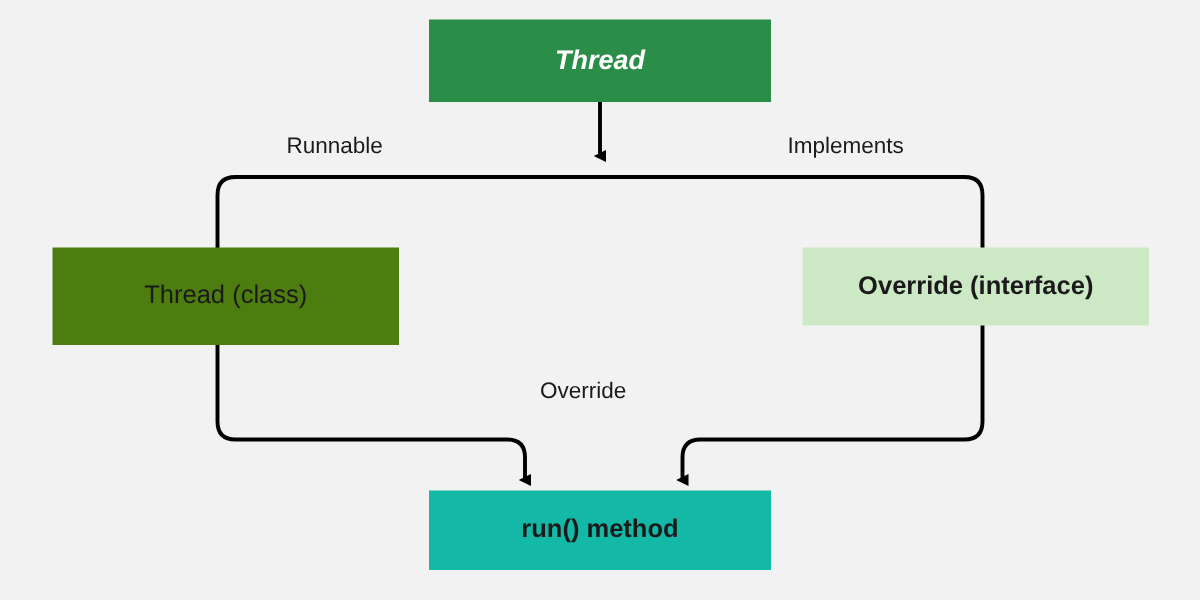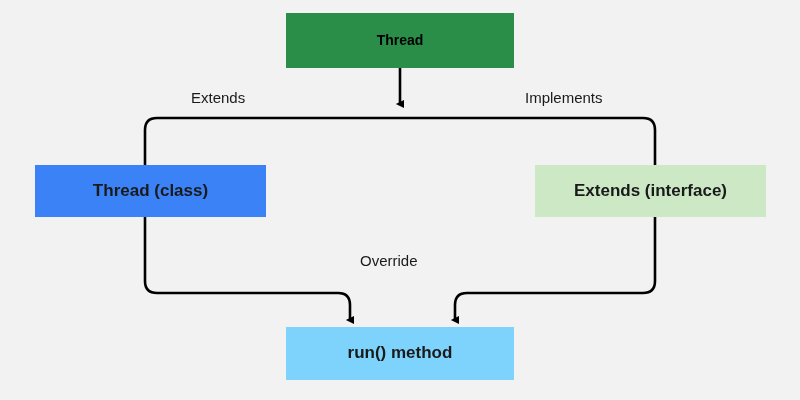--- a/index.html
+++ b/index.html
@@ -35,53 +35,54 @@
     box-sizing: border-box;
     text-align: center;
     line-height: 1.2;
   }
   .node-root {
     left: 286px;
     top: 13px;
     width: 228px;
     height: 55px;
     background: #2a8d48;
-    color: #000000;
-    font-size: 14px;
+    color: #ffffff;
+    font-size: 18px;
     font-weight: 600;
     z-index: 3;
+    font-style: italic;
   }
   .node-left {
     left: 35px;
     top: 165px;
     width: 231px;
-    height: 52px;
-    background: #3b82f6;
+    height: 65px;
+    background: #4d7c0f;
     color: #1a1a1a;
     font-size: 17px;
-    font-weight: 700;
+    font-weight: 400;
     z-index: 3;
   }
   .node-right {
     left: 535px;
     top: 165px;
     width: 231px;
     height: 52px;
     background: #cce8c4;
     color: #1a1a1a;
     font-size: 17px;
     font-weight: 600;
     z-index: 3;
   }
   .node-bottom {
     left: 286px;
     top: 327px;
     width: 228px;
     height: 53px;
-    background: #7dd3fc;
+    background: #14b8a6;
     color: #1a1a1a;
     font-size: 17px;
     font-weight: 600;
     z-index: 3;
   }
   .edge-label {
     position: absolute;
     color: #1a1a1a;
     font-size: 15px;
     font-weight: 400;
@@ -126,26 +127,26 @@
 
   <div class="node node-root">
     <span>Thread</span>
   </div>
 
   <div class="node node-left">
     <span>Thread (class)</span>
   </div>
 
   <div class="node node-right">
-    <span>Extends (interface)</span>
+    <span>Override (interface)</span>
   </div>
 
   <div class="node node-bottom">
     <span>run() method</span>
   </div>
 
-  <div class="edge-label label-extends">Extends</div>
+  <div class="edge-label label-extends">Runnable</div>
 
   <div class="edge-label label-implements">Implements</div>
 
   <div class="edge-label label-override">Override</div>
 
 </div>
 
 </body></html>

